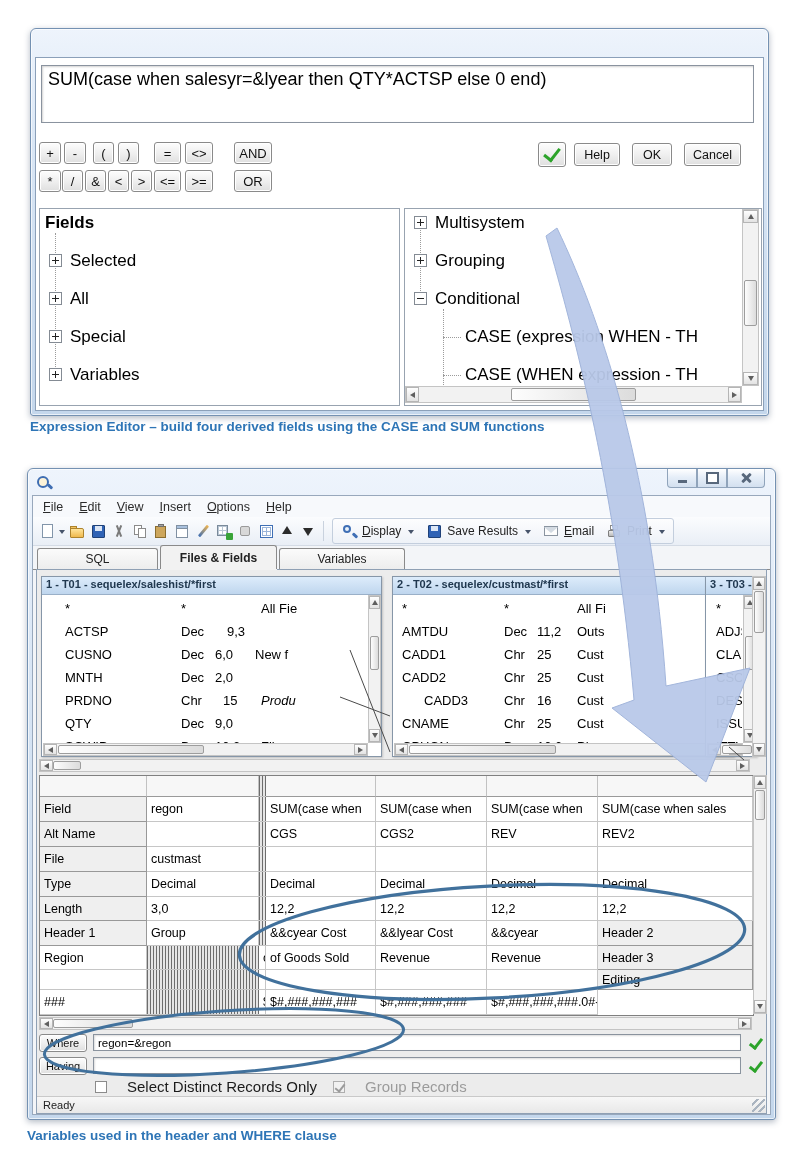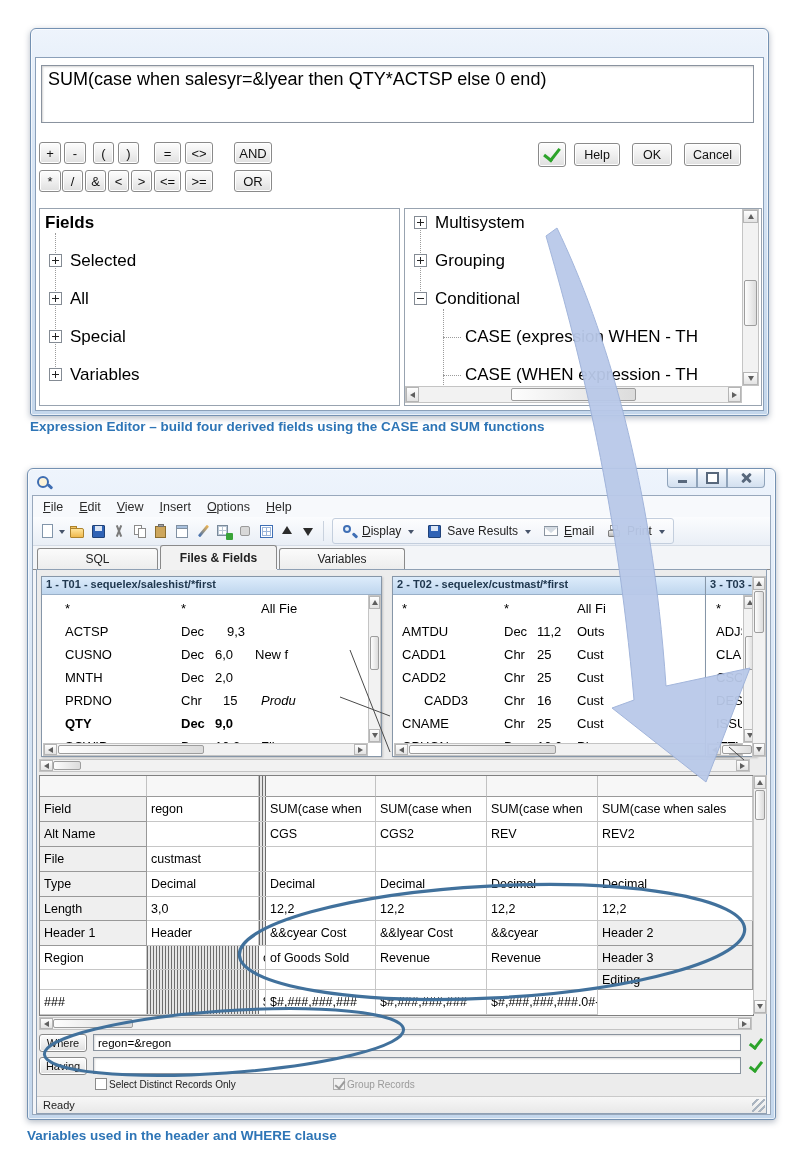--- a/index.html
+++ b/index.html
@@ -140,21 +140,21 @@
   
   .clause{position:absolute;left:2px;right:0;height:19px;}
   #where-row{top:464px;} #having-row{top:487px;}
   .clausebtn{left:0;top:0;width:48px;height:18px;font-size:11px;}
   .clauseinput{position:absolute;left:54px;top:0;width:648px;height:17px;border:1px solid #8a939e;background:#fff;
                box-shadow:inset 1px 1px 2px rgba(0,0,0,.14);font-family:inherit;font-size:11.5px;padding:0 4px;outline:none;box-sizing:border-box;}
   .vcheck{position:absolute;left:708px;top:1px;width:18px;height:17px;display:flex;align-items:center;justify-content:center;}
   .vcheck .gmark{width:5px;height:10px;border-right:3px solid #2ca32a;border-bottom:3px solid #2ca32a;margin-top:-2px;}
   
   #cbrow{position:absolute;left:0;right:0;top:508px;height:16px;}
-  .cbitem{position:absolute;top:0;display:flex;align-items:center;gap:2px;font-size:10px;color:#1b1b1b;}
+  .cbitem{position:absolute;top:0;display:flex;align-items:center;gap:20px;font-size:15px;color:#1b1b1b;}
   .cbitem.disabled{color:#9b9b9b;}
   .cbox{width:12px;height:12px;border:1px solid #8b8b8b;background:#fff;position:relative;box-sizing:border-box;}
   .cbitem.disabled .cbox{background:#f1f1f1;border-color:#aeaeae;}
   .cmark{position:absolute;left:3px;top:0;width:4px;height:8px;border-right:2px solid #39a339;border-bottom:2px solid #39a339;transform:rotate(38deg);}
   .cbitem.disabled .cmark{border-color:#9b9b9b;}
   
   #statusbar{position:absolute;left:0;right:0;top:526px;height:17px;background:linear-gradient(#f7f7f7,#e8e8e8);
              border-top:1px solid #c9c9c9;font-size:11px;color:#222;display:flex;align-items:center;padding-left:6px;box-sizing:border-box;}
   .grip{position:absolute;right:1px;bottom:1px;width:13px;height:13px;
         background:repeating-linear-gradient(135deg,transparent 0 3px,#aab4c0 3px 5px);}
@@ -374,21 +374,21 @@
             <div class="gc">Decimal</div>
             <div class="gc">Decimal</div>
             <div class="glab">Length</div>
             <div class="gc">3,0</div>
             <div class="gdiv"></div>
             <div class="gc">12,2</div>
             <div class="gc">12,2</div>
             <div class="gc">12,2</div>
             <div class="gc">12,2</div>
             <div class="glab">Header 1</div>
-            <div class="gc">Header</div>
+            <div class="gc">Group</div>
             <div class="gdiv"></div>
             <div class="gc">&amp;&amp;cyear Cost</div>
             <div class="gc">&amp;&amp;lyear Cost</div>
             <div class="gc">&amp;&amp;cyear</div>
             <div class="glab">Header 2</div>
             <div class="gc">Region</div>
             <div class="gdiv"></div>
             <div class="gc">of Goods Sold</div>
             <div class="gc">of Goods Sold</div>
             <div class="gc">Revenue</div>
@@ -461,21 +461,21 @@
                 <div class="pcell" style="left: 22px;">MNTH</div>
                 <div class="pcell" style="left: 138px;">Dec</div>
                 <div class="pcell" style="left: 172px;">2,0</div>
               </div>
               <div class="prow" style="top: 96px;">
                 <div class="pcell" style="left: 22px;">PRDNO</div>
                 <div class="pcell" style="left: 138px;">Chr</div>
                 <div class="pcell" style="left: 180px;">15</div>
                 <div class="pcell" style="left: 218px; font-style: italic;">Produ</div>
               </div>
-              <div class="prow" style="top: 119px; font-weight: bold;">
+              <div class="prow" style="top: 119px;">
                 <div class="pcell" style="left: 22px;">QTY</div>
                 <div class="pcell" style="left: 138px;">Dec</div>
                 <div class="pcell" style="left: 172px;">9,0</div>
               </div>
               <div class="prow" style="top: 142px;">
                 <div class="pcell" style="left: 22px;">SCWIP</div>
                 <div class="pcell" style="left: 138px;">Dec</div>
                 <div class="pcell" style="left: 172px;">10,2</div>
                 <div class="pcell" style="left: 218px;">Fil</div>
               </div>

